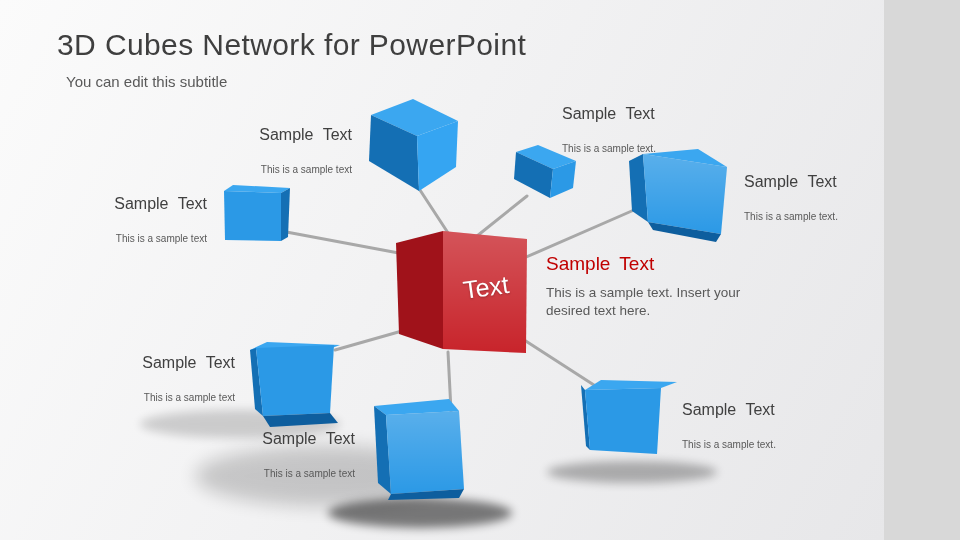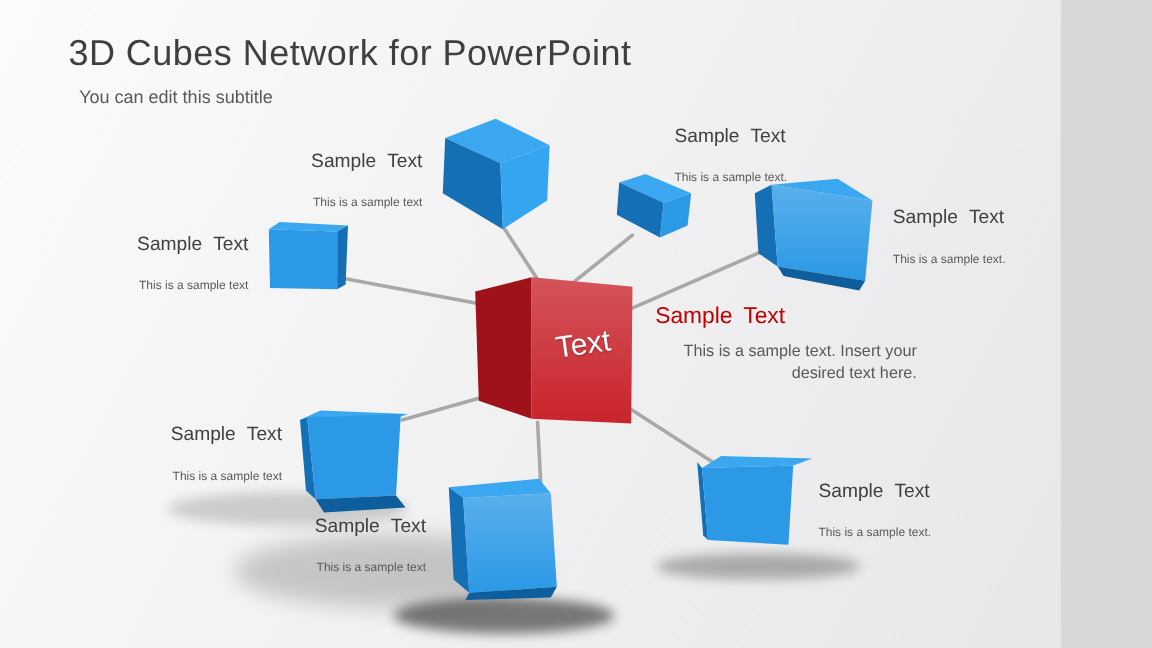--- a/index.html
+++ b/index.html
@@ -16,21 +16,21 @@
   .subtitle{
     position:absolute;left:66px;top:73px;font-size:15px;
     color:var(--body_text,#595959);
   }
   .node-label{position:absolute;width:200px;}
   .node-label .h{font-size:16px;color:#404040;word-spacing:5px;line-height:18px;}
   .node-label .b{font-size:10px;color:var(--body_text,#595959);margin-top:18px;line-height:16px;}
   .align-r{text-align:right;}
   .center-label{position:absolute;left:546px;top:252px;width:218px;}
   .center-label .h{font-size:19px;color:var(--accent_red,#c00000);word-spacing:4px;line-height:24px;}
-  .center-label .b{font-size:13.5px;color:var(--body_text,#595959);margin-top:8px;line-height:18px;text-align:right;}
+  .center-label .b{font-size:13.5px;color:var(--body_text,#595959);margin-top:8px;line-height:18px;}
   .cube-text{
     position:absolute;left:444px;top:273px;width:84px;text-align:center;
     font-size:25px;color:#ffffff;transform:rotate(-8deg);
     text-shadow:0 1px 2px rgba(0,0,0,.25);
   }
   svg .top{fill:var(--blue_top,#3ba7f0);}
   svg .frontf{fill:var(--blue_front,#2b99e6);}
   svg .sidef{fill:var(--blue_side,#146fb4);}
   svg .brightf{fill:var(--blue_bright,#35a5f2);}
   svg .deepf{fill:var(--blue_deep,#0e5e9e);}

